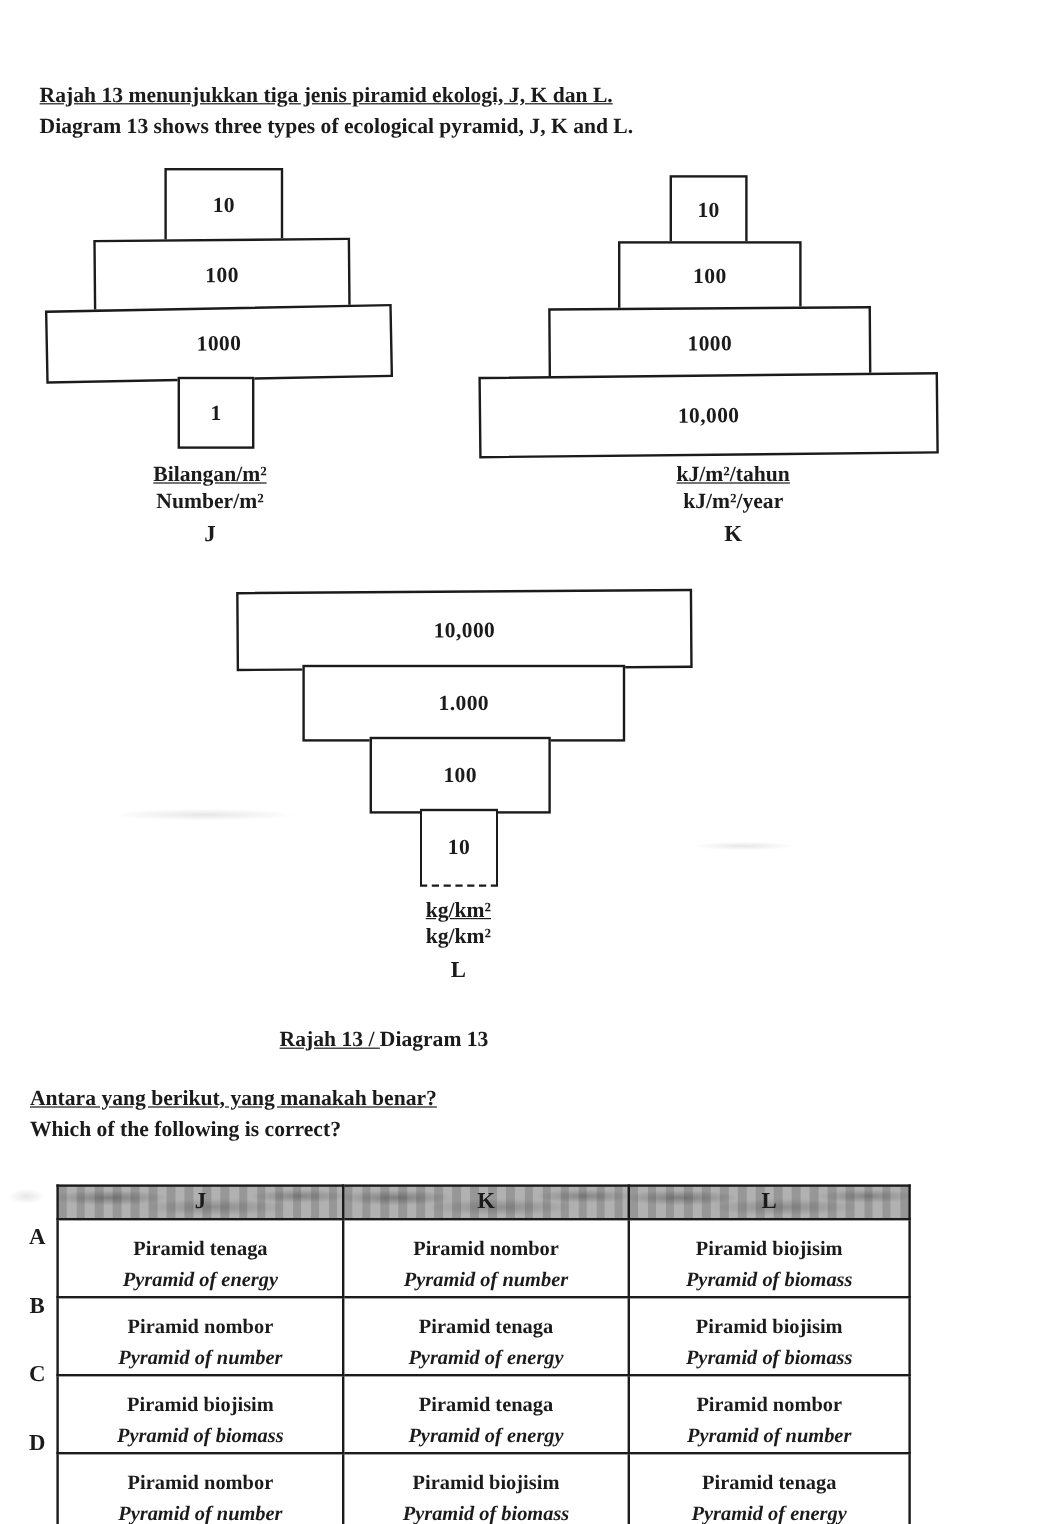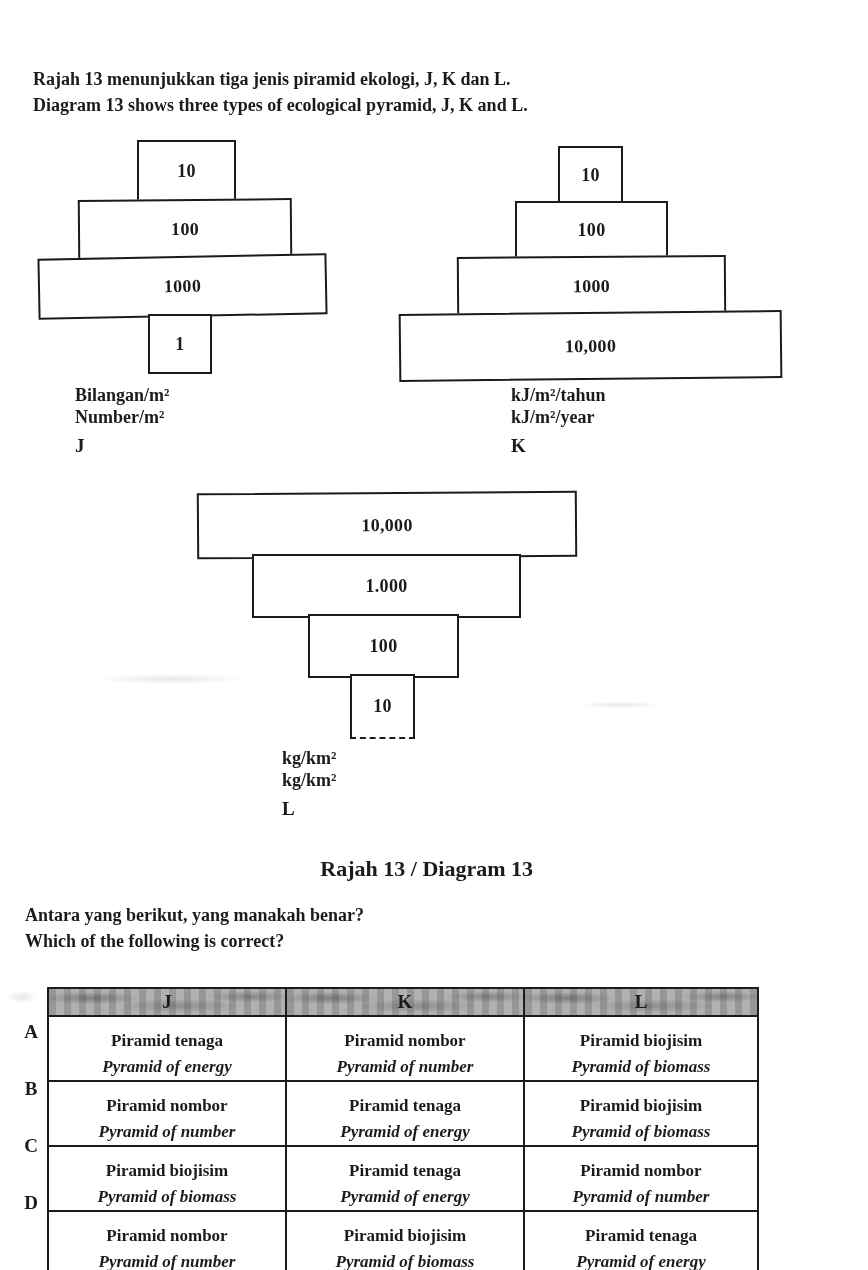--- a/index.html
+++ b/index.html
@@ -6,21 +6,21 @@
     --ink:#1b1b1b;
     --paper:#ffffff;
     --band:#a8a8a8;
   }
   html,body{margin:0;padding:0;background:#fff;}
   .page{
     position:relative;width:868px;height:1270px;background:var(--paper);
     font-family:"Liberation Serif","DejaVu Serif",serif;color:var(--ink);
     overflow:hidden;
   }
-  .b{font-weight:bold;}
+  .b{font-weight:bold;text-decoration:underline;}
   .bi{font-weight:bold;}
   .intro{position:absolute;left:33px;top:66px;font-size:18px;line-height:26px;}
   
   .box{
     position:absolute;border:2.5px solid var(--ink);background:var(--paper);
     display:flex;align-items:center;justify-content:center;
     font-weight:bold;font-size:18px;letter-spacing:.3px;
   }
   .pJ1{left:137px;top:140px;width:95px;height:58px;}
   .pJ2{left:78px;top:199px;width:210px;height:56px;transform:rotate(-0.5deg);}
@@ -28,26 +28,26 @@
   .pJ4{left:148px;top:314px;width:60px;height:56px;}
   .pK1{left:558px;top:146px;width:61px;height:55px;}
   .pK2{left:515px;top:201px;width:149px;height:55px;}
   .pK3{left:457px;top:256px;width:265px;height:56px;transform:rotate(-0.4deg);}
   .pK4{left:399px;top:312px;width:379px;height:64px;transform:rotate(-0.6deg);}
   .pL1{left:197px;top:492px;width:376px;height:62px;transform:rotate(-0.4deg);}
   .pL2{left:252px;top:554px;width:265px;height:60px;}
   .pL3{left:308px;top:614px;width:147px;height:60px;}
   .pL4{left:350px;top:674px;width:61px;height:61px;border-bottom-style:dashed;}
   
-  .plabel{position:absolute;width:200px;font-size:18px;line-height:22px;}
+  .plabel{position:absolute;width:200px;text-align:center;font-size:18px;line-height:22px;}
   .labJ{left:75px;top:384px;}
   .labK{left:511px;top:384px;}
   .labL{left:282px;top:747px;}
   .pletter{font-weight:bold;font-size:19px;margin-top:7px;}
-  .caption{position:absolute;left:233px;top:856px;width:300px;text-align:right;font-size:22px;}
+  .caption{position:absolute;left:233px;top:856px;width:300px;text-align:left;font-size:18px;}
   .question{position:absolute;left:25px;top:902px;font-size:18px;line-height:26px;}
   
   .opt-table{
     position:absolute;left:47px;top:987px;border-collapse:collapse;
     table-layout:fixed;font-size:17px;
   }
   .opt-table th,.opt-table td{
     border:2.5px solid var(--ink);padding:0;text-align:center;vertical-align:middle;
   }
   .opt-table th{

